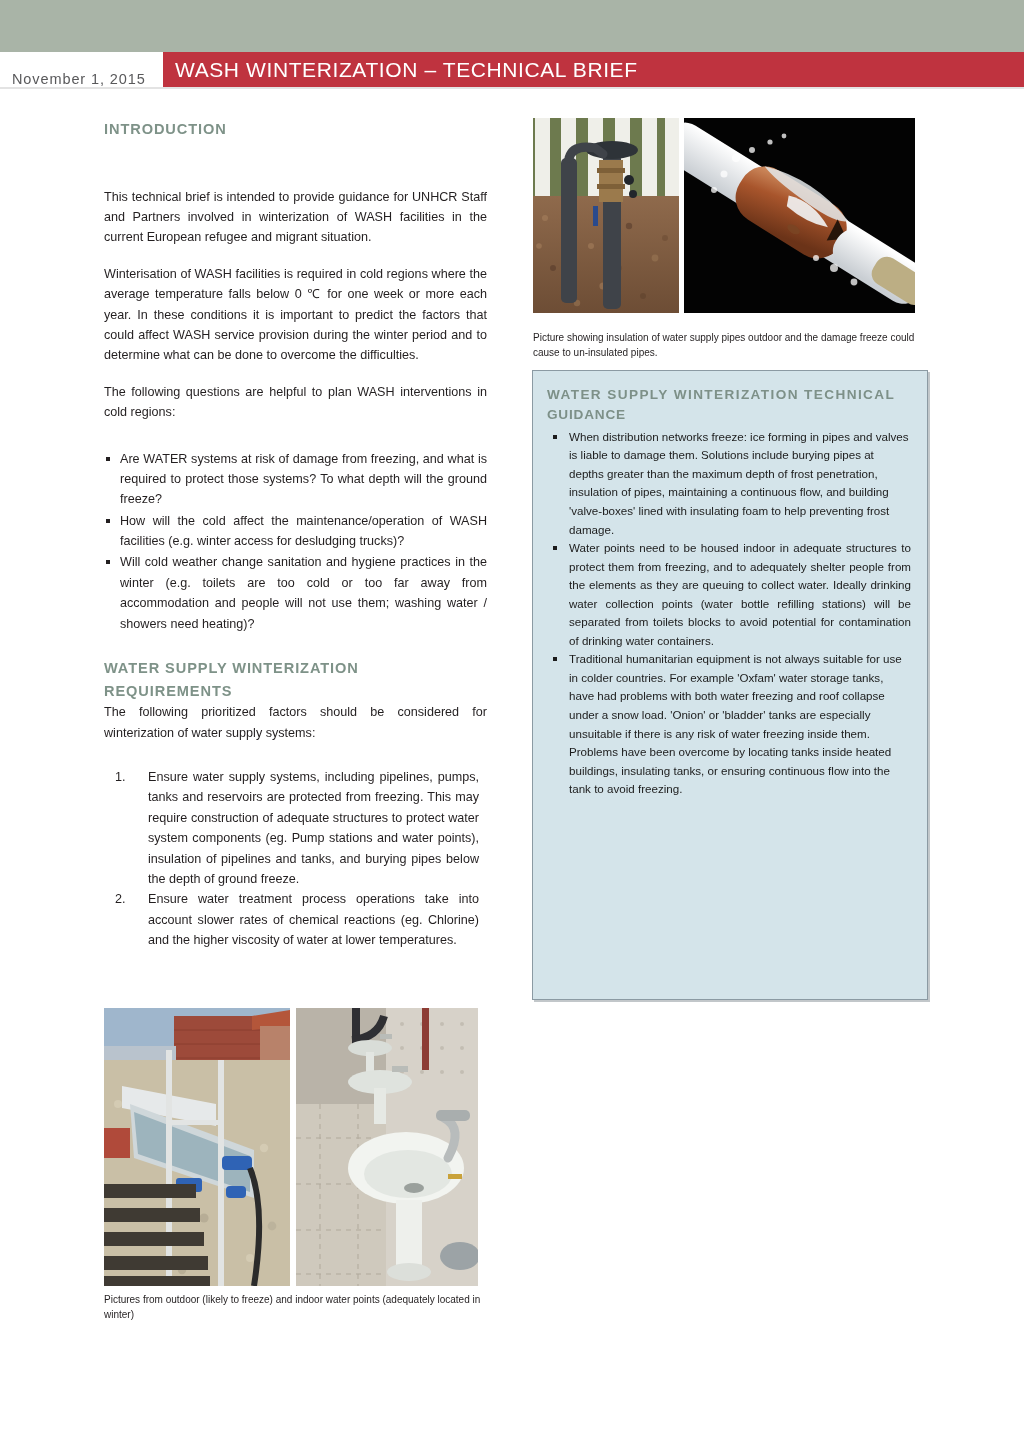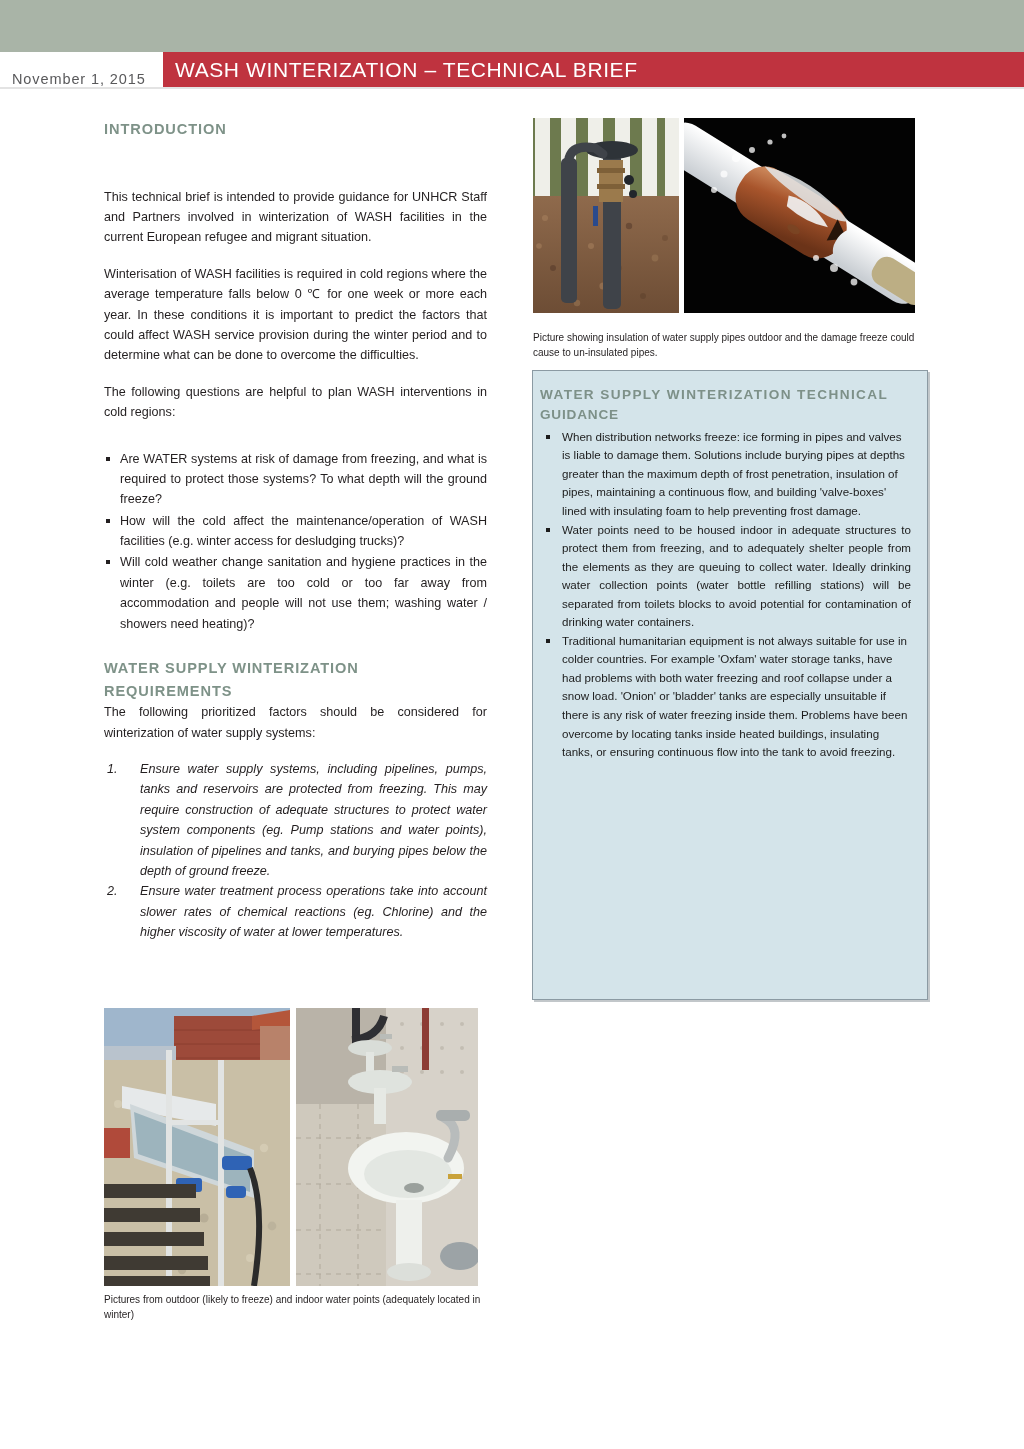--- a/index.html
+++ b/index.html
@@ -108,24 +108,23 @@
   ul.sq > li:before {
     content: "";
     position: absolute;
     left: 2px; top: 8px;
     width: 4px; height: 4px;
     background: #231f20;
   }
 
   ol.num {
     list-style: none;
-    margin: 0;
+    margin: 8px;
     padding: 0;
     counter-reset: item;
-    font-style: italic;
   }
   ol.num > li {
     position: relative;
     font-size: 12.6px;
     line-height: 1.62;
     text-align: justify;
     padding-left: 36px;
     margin-bottom: 0;
     color: #231f20;
     counter-increment: item;
@@ -182,21 +181,21 @@
   
   .guide-box {
     position: absolute;
     left: 532px; top: 370px;
     width: 396px;
     height: 630px;
     box-sizing: border-box;
     background: #d4e4ea;
     border: 1px solid #8b9aa3;
     box-shadow: 2px 2px 0 rgba(120,130,138,0.45);
-    padding: 14px 16px 10px 7px;
+    padding: 14px 16px 10px 14px;
   }
   .guide-title {
     font-size: 13.6px;
     font-weight: bold;
     color: #7d9088;
     letter-spacing: 1.4px;
     line-height: 1.5;
     margin: 0 0 2px 0;
     text-align: justify;
   }

